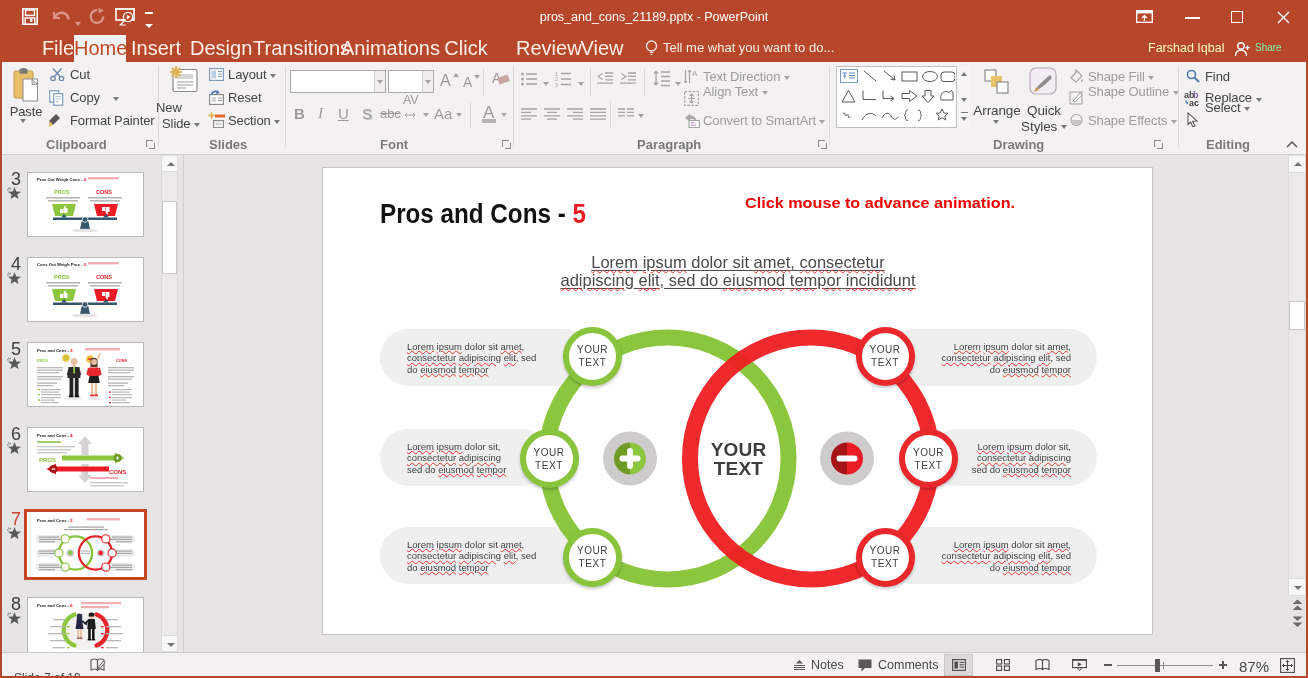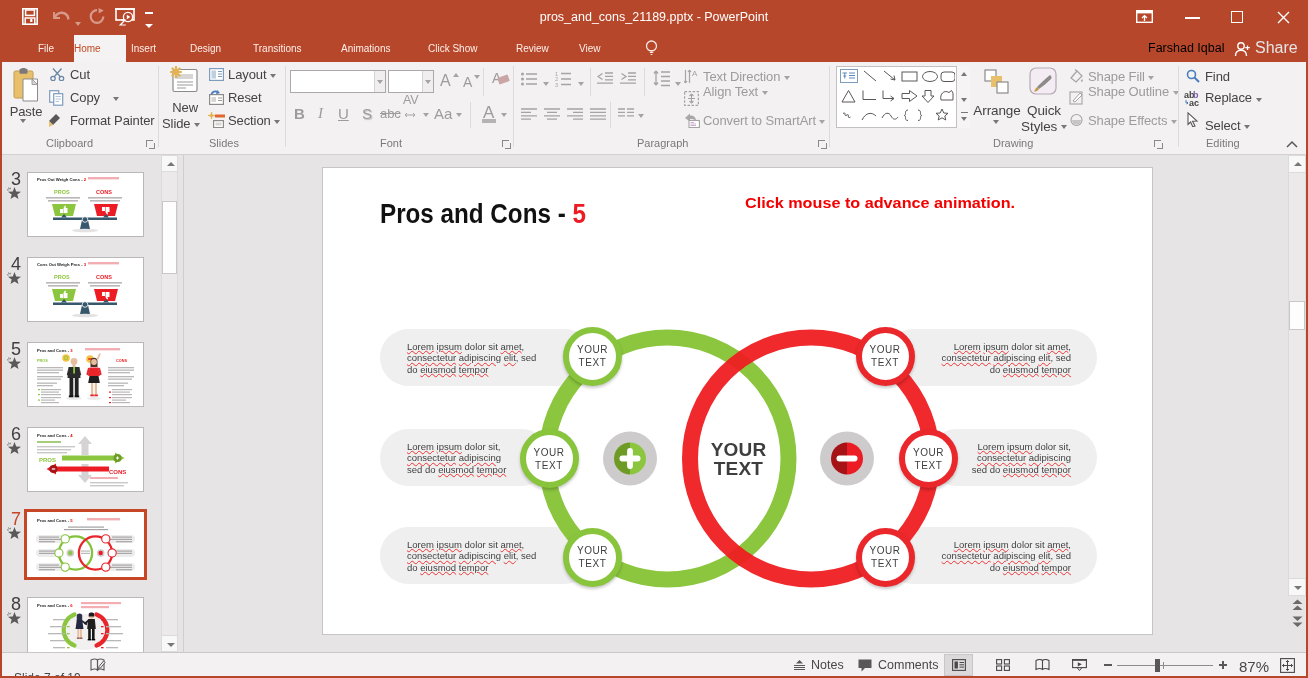--- a/index.html
+++ b/index.html
@@ -2,25 +2,25 @@
 <html><head>
 <meta charset="utf-8">
 <style>
 * { margin:0; padding:0; box-sizing:border-box; }
 html,body { width:1308px; height:678px; overflow:hidden; }
 body { font-family:"Liberation Sans", sans-serif; position:relative; background:#E6E4E5; }
 .abs { position:absolute; }
 
 #titlebar { position:absolute; left:0; top:0; width:1308px; height:35px; background:#B7472A; }
 #tabsrow { position:absolute; left:0; top:35px; width:1308px; height:27px; background:#B7472A; }
-.tab { position:absolute; top:0; height:27px; line-height:27px; color:#FDEFEA; font-size:10px; }
+.tab { position:absolute; top:0; height:27px; line-height:27px; color:#FDEFEA; font-size:20px; text-align:center; }
 .tab.active { background:#F4F2F3; color:#C04A23; }
 #ribbon { position:absolute; left:0; top:62px; width:1308px; height:93px; background:#F3F1F2; border-bottom:1px solid #D4D1D0; }
 .gdiv { position:absolute; top:4px; width:1px; height:81px; background:#DCDADA; }
-.glabel { position:absolute; top:75px; font-size:11px; color:#7A7878; }
+.glabel { position:absolute; top:75px; font-size:13px; color:#7A7878;font-weight:bold; }
 .launcher { position:absolute; width:10px; height:10px; }
 .launcher:before { content:""; position:absolute; left:1px; top:1px; width:6px; height:6px; border-left:1px solid #8A8888; border-top:1px solid #8A8888; }
 .launcher:after { content:""; position:absolute; right:0px; bottom:0px; width:5px; height:5px; border-right:1.4px solid #8A8888; border-bottom:1.4px solid #8A8888; }
 .rlabel { position:absolute; font-size:13px; color:#444; letter-spacing:-0.1px; }
 .rlabel.dis { color:#9D9B9B; }
 .dar { display:inline-block; width:0; height:0; border-left:3.5px solid transparent; border-right:3.5px solid transparent; border-top:4px solid #777; vertical-align:middle; }
 .dar.dis { border-top-color:#A5A3A3; }
 .tri { position:absolute; width:0; height:0; border-left:3.5px solid transparent; border-right:3.5px solid transparent; border-top:4px solid #777; }
 .tri.dis { border-top-color:#A5A3A3; }
 .triu { position:absolute; width:0; height:0; border-left:3.5px solid transparent; border-right:3.5px solid transparent; border-bottom:4px solid #777; }
@@ -101,28 +101,29 @@
   <div class="tab" style="left:253px;width:75px">Transitions</div>
   <div class="tab" style="left:341px;width:78px">Animations</div>
   <div class="tab" style="left:428px;width:76px">Click Show</div>
   <div class="tab" style="left:516px;width:54px">Review</div>
   <div class="tab" style="left:579px;width:46px">View</div>
 
   <svg class="abs" style="left:645px;top:5px" width="13" height="18" viewBox="0 0 13 18">
     <circle cx="6.5" cy="6" r="5" fill="none" stroke="#F6E8E3" stroke-width="1.3"></circle>
     <path d="M4.5 10.5 L8.5 10.5 M4.8 12.5 L8.2 12.5 M5.6 14.5 L7.4 14.5" stroke="#F6E8E3" stroke-width="1.2"></path>
   </svg>
-  <div class="abs" style="left:1148px;top:0;height:27px;line-height:26px;color:#000000;font-size:12.5px">Farshad Iqbal</div>
+  <div class="abs" style="left:663px;top:0;height:27px;line-height:26px;color:#FBEFEA;font-size:13px">Tell me what you want to do...</div>
+  <div class="abs" style="left:1148px;top:0;height:27px;line-height:26px;color:#fef9c3;font-size:12.5px">Farshad Iqbal</div>
 
   <svg class="abs" style="left:1234px;top:6px" width="17" height="16" viewBox="0 0 17 16">
     <circle cx="7" cy="5" r="3.2" fill="none" stroke="#fff" stroke-width="1.4"></circle>
     <path d="M1.5 15 C1.5 10.8 4 9.2 7 9.2 C10 9.2 12.5 10.8 12.5 15" fill="none" stroke="#fff" stroke-width="1.4"></path>
     <path d="M13.5 4.5 L13.5 9 M11.2 6.7 L15.8 6.7" stroke="#fff" stroke-width="1.3"></path>
   </svg>
-  <div class="abs" style="left:1255px;top:0;height:27px;line-height:26px;color:#e5e5e5;font-size:16px">Share</div>
+  <div class="abs" style="left:1255px;top:0;height:27px;line-height:26px;color:#86efac;font-size:10px">Share</div>
 </div>
 <div id="ribbon">
 
   <svg class="abs" style="left:13px;top:6px" width="26" height="34" viewBox="0 0 26 34">
     <rect x="1" y="3" width="19" height="27" rx="1.5" fill="#E8C06C" stroke="#C49850" stroke-width="1"></rect>
     <rect x="6.5" y="0.8" width="8" height="5" rx="1" fill="#7C7A78"></rect>
     <rect x="8.5" y="0" width="4" height="2.6" rx="0.8" fill="#7C7A78"></rect>
     <path d="M10 11 L24.5 11 L24.5 33 L10 33 Z" fill="#fff" stroke="#8D8B8A" stroke-width="1"></path>
     <path d="M19 11 L24.5 16.5 L19 16.5 Z" fill="#D8D6D5" stroke="#8D8B8A" stroke-width="0.8"></path>
   </svg>
@@ -156,21 +157,21 @@
   <svg class="abs" style="left:168px;top:4px" width="30" height="27" viewBox="0 0 30 27">
     <rect x="5" y="3.5" width="24" height="22" rx="1.5" fill="#fff" stroke="#8D8B8A" stroke-width="1.2"></rect>
     <rect x="9" y="8" width="16" height="5" fill="#D8D6D5"></rect>
     <path d="M9 16 L25 16 M9 19 L25 19 M9 22 L18 22" stroke="#9C9A99" stroke-width="1.2"></path>
     <path d="M6.5 11 L9.5 11 M8 9.5 L8 12.5" stroke="#8D8B8A" stroke-width="1"></path>
     <g stroke="#E2B355" stroke-width="2.2" stroke-linecap="round">
         <path d="M8 1 L8 11 M3 6 L13 6 M4.5 2.5 L11.5 9.5 M4.5 9.5 L11.5 2.5"></path>
       </g>
       <circle cx="8" cy="6" r="2.8" fill="#E2B355"></circle>
   </svg>
-  <div class="rlabel" style="left:168px;top:38px;width:30px;text-align:right">New</div>
+  <div class="rlabel" style="left:156px;top:38px;width:30px;text-align:left">New</div>
   <div class="rlabel" style="left:158px;top:54px;width:46px;text-align:center;white-space:nowrap">Slide <span class="dar"></span></div>
 
   <svg class="abs" style="left:209px;top:6px" width="15" height="13" viewBox="0 0 15 13">
     <rect x="0.6" y="0.6" width="13.8" height="11.8" fill="#fff" stroke="#7E9CBB" stroke-width="1.2"></rect>
     <rect x="2.5" y="2.5" width="4.5" height="8" fill="#BDD0E2"></rect>
     <path d="M9 3.5 L13 3.5 M9 6 L13 6 M9 8.5 L13 8.5" stroke="#7E9CBB" stroke-width="1"></path>
   </svg>
   <div class="rlabel" style="left:228px;top:5px">Layout <span class="dar"></span></div>
 
   <svg class="abs" style="left:208px;top:28px" width="17" height="15" viewBox="0 0 17 15">
@@ -396,21 +397,21 @@
     <text x="0" y="8" font-size="9" font-weight="bold" fill="#444" font-family="sans-serif">ab</text>
     <text x="9" y="8" font-size="9" font-weight="bold" fill="#7B5EA7" font-family="sans-serif">b</text>
     <text x="5" y="16" font-size="9" font-weight="bold" fill="#444" font-family="sans-serif">ac</text>
     <path d="M2 10 L2 13 L4 13 M4 13 L2.8 11.8 M4 13 L2.8 14.2" stroke="#4A7EBB" stroke-width="1" fill="none"></path>
   </svg>
   <div class="rlabel" style="left:1205px;top:28px">Replace</div>
   <div class="tri" style="left:1256px;top:36px"></div>
   <svg class="abs" style="left:1186px;top:50px" width="13" height="15" viewBox="0 0 13 15">
       <path d="M2 0.8 L11 9 L6.5 9.3 L9 14 L6.8 14.8 L4.6 10 L2 12.5 Z" fill="#fff" stroke="#5A5857" stroke-width="1.1"></path>
     </svg>
-  <div class="rlabel" style="left:1205px;top:56px">Select <span class="dar"></span></div>
+  <div class="rlabel" style="left:1205px;top:38px">Select <span class="dar"></span></div>
   <div class="glabel" style="left:1206px;width:50px">Editing</div>
 
   <svg class="abs" style="left:1286px;top:78px" width="12" height="8" viewBox="0 0 12 8">
       <path d="M1 7 L6 2 L11 7" fill="none" stroke="#5A5857" stroke-width="1.5"></path>
     </svg>
 </div>
 <div id="mainarea" style="overflow:hidden">
 
   <div class="tnum" style="top:14px">3</div>
   <svg class="tstar" style="top:32px" width="14" height="12" viewBox="0 0 14 12">
@@ -746,20 +747,24 @@
   <svg class="abs" style="left:1292px;top:461px" width="11" height="12" viewBox="0 0 11 12">
       <path d="M0.5 0.5 L5.5 5 L10.5 0.5 Z M0.5 6.5 L5.5 11 L10.5 6.5 Z" fill="#6B6969"></path>
     </svg>
 </div>
 <div id="paneldiv"></div>
 <div id="slide">
 
   <div class="abs" style="left:57px;top:30px;font-size:28px;font-weight:bold;color:#111;transform:scaleX(0.865);transform-origin:left center">Pros and Cons - <span style="color:#ED1C24">5</span></div>
   <div class="abs" style="left:422px;top:26px;width:280px;font-size:15.5px;font-weight:bold;color:#F40000;transform:scaleX(1.045);transform-origin:left center">Click mouse to advance animation.</div>
 
+  <div class="abs" style="left:115px;top:86px;width:600px;text-align:center;font-size:16.5px;line-height:17.5px;color:#4A4A4A;text-decoration:underline;text-underline-offset:2px">
+    <span class="sq">Lorem</span> <span class="sq">ipsum</span> dolor sit <span class="sq">amet</span>, <span class="sq">consectetur</span><br>
+    <span class="sq">adipiscing</span> <span class="sq">elit</span>, sed do <span class="sq">eiusmod</span> <span class="sq">tempor</span> <span class="sq">incididunt</span>
+  </div>
 
   <div class="pill" style="left:57px;top:161px;width:213px;height:57px">
       <div class="tx" style="padding-left:27px;text-align:left"><span class="sq">Lorem</span> <span class="sq">ipsum</span> dolor sit <span class="sq">amet</span>,<br><span class="sq">consectetur</span> <span class="sq">adipiscing</span> <span class="sq">elit</span>, sed<br>do <span class="sq">eiusmod</span> <span class="sq">tempor</span></div>
     </div>
   <div class="pill" style="left:57px;top:261px;width:170px;height:57px">
       <div class="tx" style="padding-left:27px;text-align:left"><span class="sq">Lorem</span> <span class="sq">ipsum</span> dolor sit,<br><span class="sq">consectetur</span> <span class="sq">adipiscing</span><br>sed do <span class="sq">eiusmod</span> <span class="sq">tempor</span></div>
     </div>
   <div class="pill" style="left:57px;top:359px;width:213px;height:57px">
       <div class="tx" style="padding-left:27px;text-align:left"><span class="sq">Lorem</span> <span class="sq">ipsum</span> dolor sit <span class="sq">amet</span>,<br><span class="sq">consectetur</span> <span class="sq">adipiscing</span> <span class="sq">elit</span>, sed<br>do <span class="sq">eiusmod</span> <span class="sq">tempor</span></div>
     </div>

